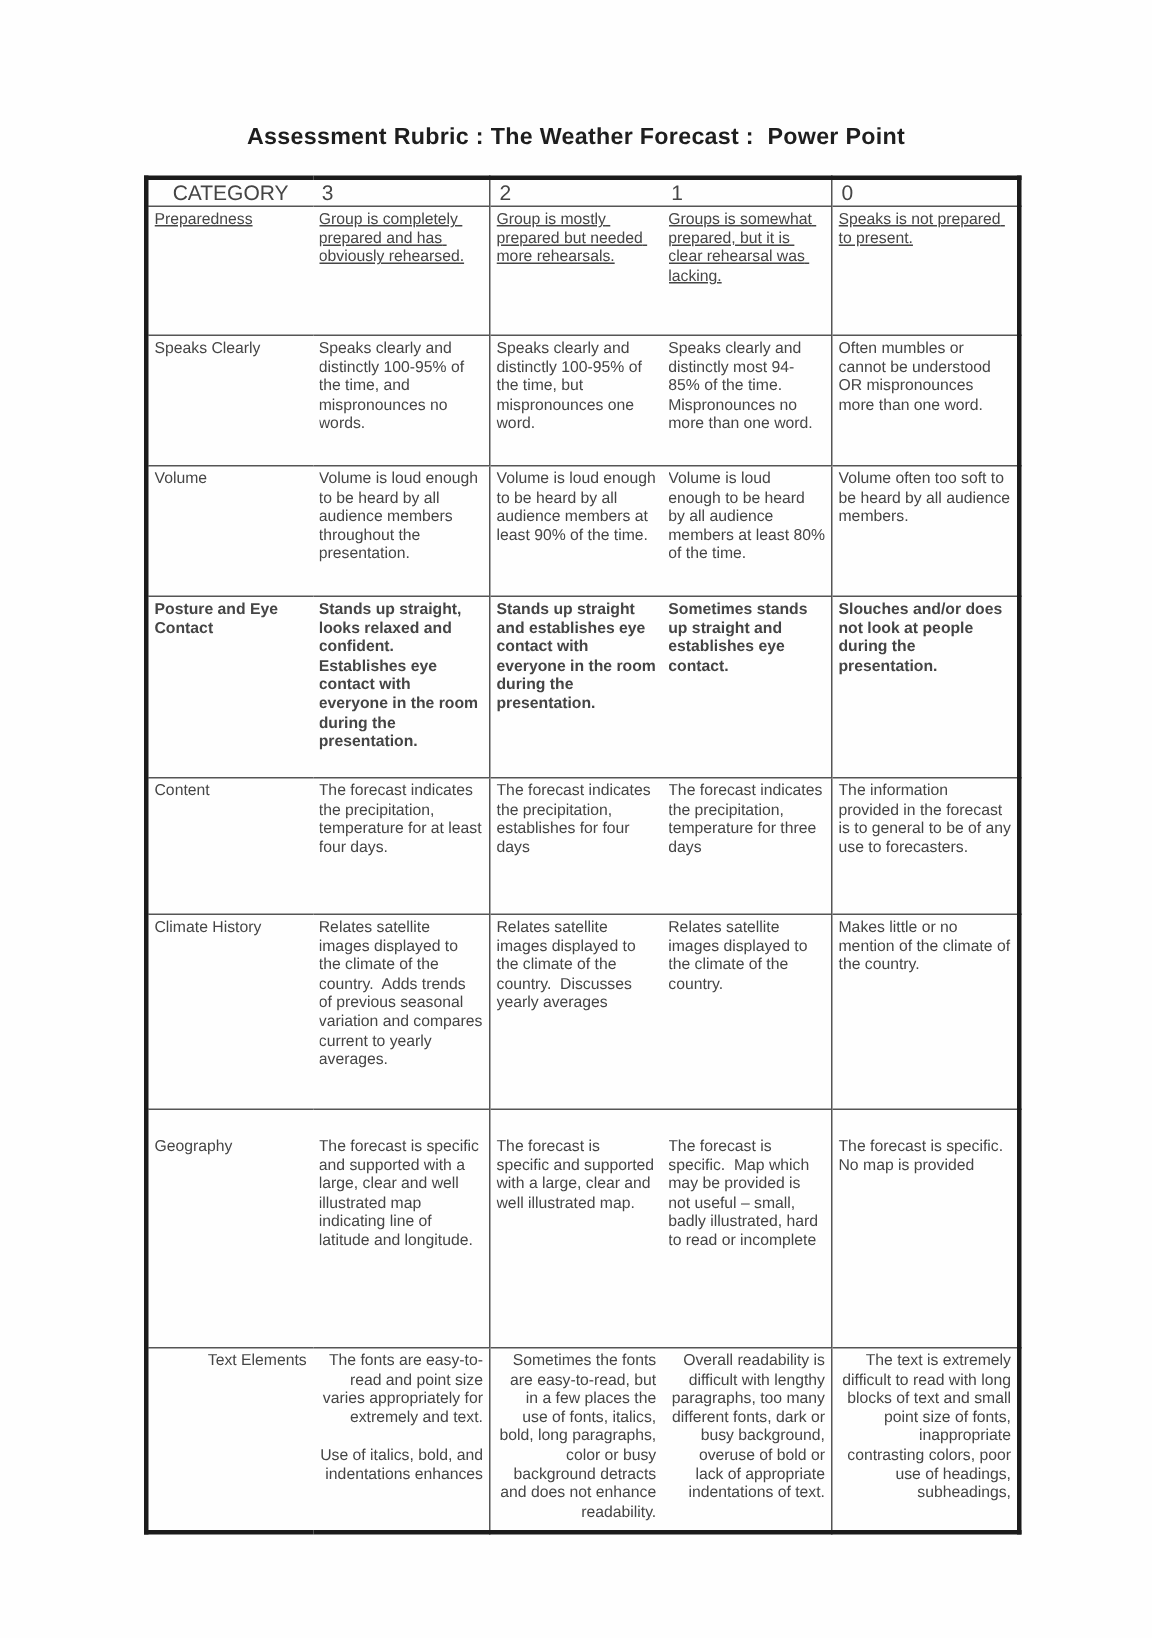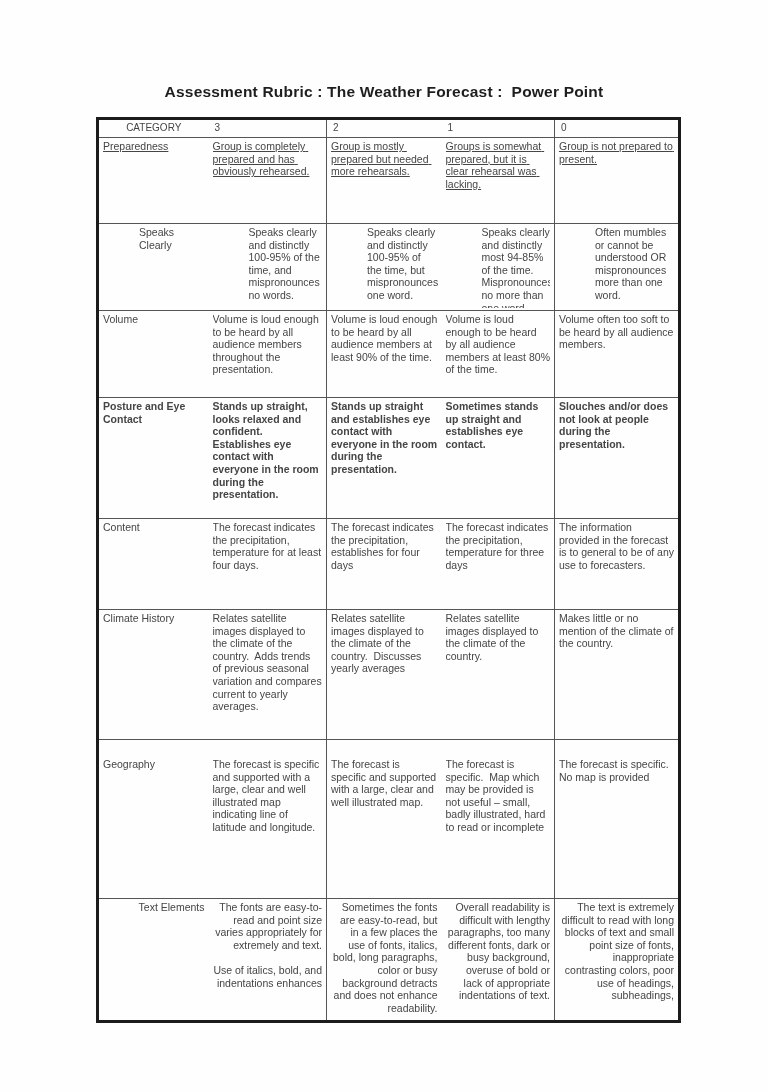--- a/index.html
+++ b/index.html
@@ -38,34 +38,34 @@
     vertical-align: top;
     text-align: left;
     font-weight: normal;
     padding: 2px 4px 2px 4px;
     font-size: 10.5px;
     line-height: 12.6px;
     border-top: 1px solid #555;
     overflow: hidden;
   }
   thead th {
-    font-size: 10px;
+    font-size: 14px;
     line-height: 14px;
     padding: 1px 6px;
     height: 15px;
   }
   thead th.cat { text-align: center; }
   
   .c2, .c0 { border-left: 1px solid #555; }
   .cell {
     overflow: hidden;
     white-space: pre-wrap;
   }
   tr.r1 .cell { height: 81px; text-decoration: underline; }
-  tr.r2 .cell { height: 82px; margin-left: 36px; }
+  tr.r2 .cell { height: 82px; }
   tr.r3 .cell { height: 82px; }
   tr.r4 .cell { height: 116px; font-weight: bold; }
   tr.r5 .cell { height: 86px; }
   tr.r6 .cell { height: 125px; }
   tr.r7 .cell { height: 138px; margin-top: 16px; }
   tr.r8 .cell { height: 117px; text-align: right; }
 </style>
 </head>
 <body>
 
@@ -97,21 +97,21 @@
         <td class="c3">
             <div class="cell">Group is completely prepared and has obviously rehearsed.</div>
           </td>
         <td class="c2">
             <div class="cell">Group is mostly prepared but needed more rehearsals.</div>
           </td>
         <td class="c1">
             <div class="cell">Groups is somewhat prepared, but it is clear rehearsal was lacking.</div>
           </td>
         <td class="c0">
-            <div class="cell">Group is not prepared to present.</div>
+            <div class="cell">Speaks is not prepared to present.</div>
           </td>
       </tr>
       <tr class="r2">
         <td class="cat">
             <div class="cell">Speaks Clearly</div>
           </td>
         <td class="c3">
             <div class="cell">Speaks clearly and distinctly 100-95% of the time, and mispronounces no words.</div>
           </td>
         <td class="c2">

